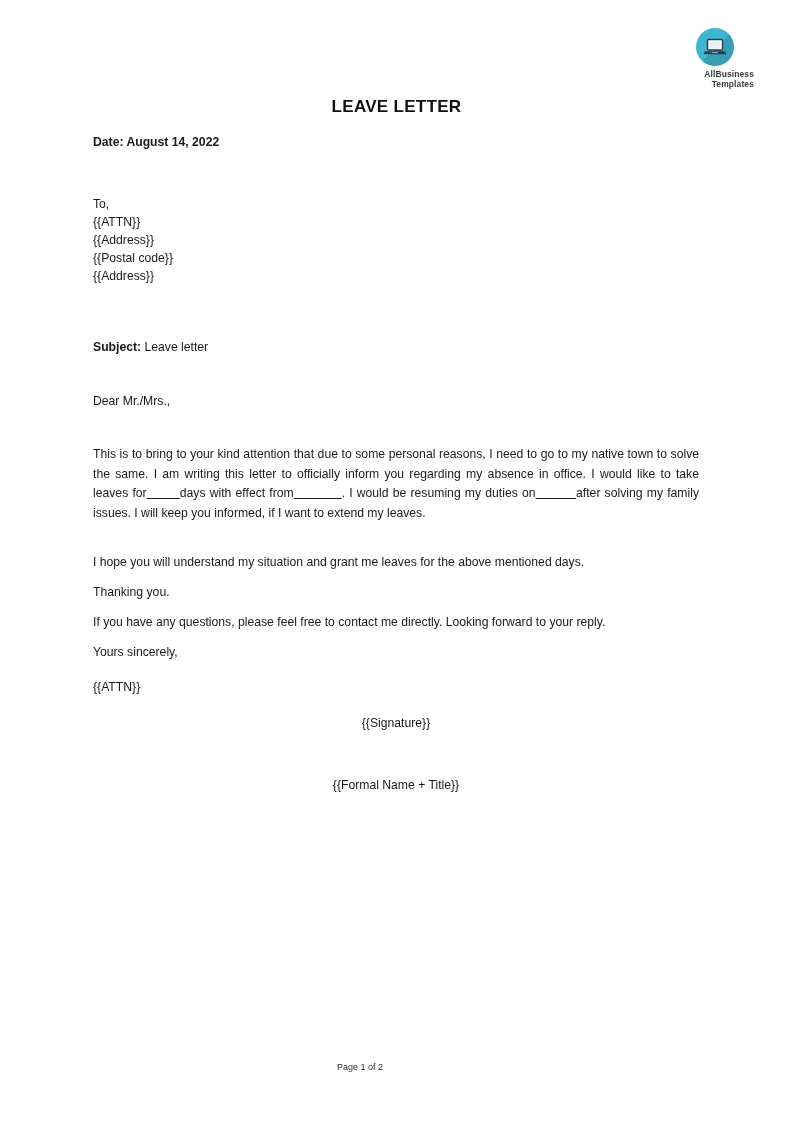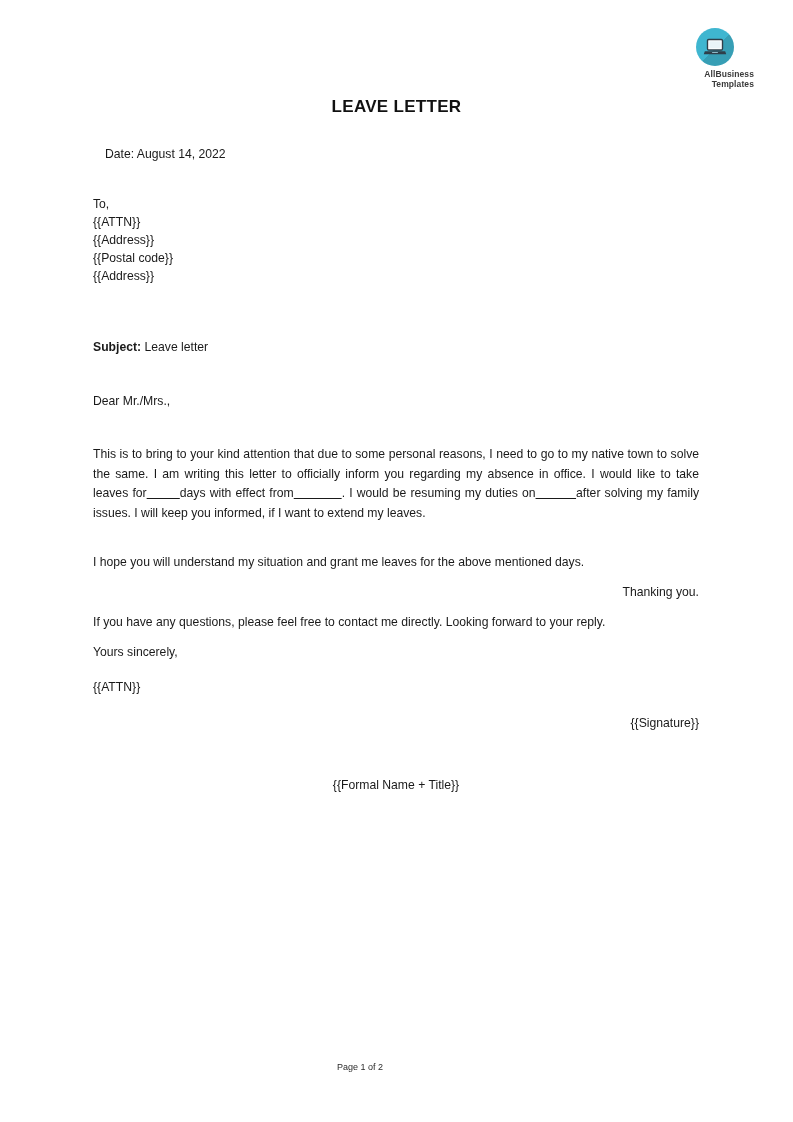--- a/index.html
+++ b/index.html
@@ -75,21 +75,22 @@
     position: absolute;
     left: 93px;
     top: 133px;
     width: 606px;
     font-size: 12.2px;
     line-height: 19.5px;
     color: #1a1a1a;
   }
 
   .date-line {
-    margin: 12px;
+    margin: 0;
+    font-weight: bold;
   }
 
   .address-block {
     margin: 0;
     padding: 0;
     list-style: none;
     position: absolute;
     top: 62px;
     left: 0;
   }
@@ -115,25 +116,25 @@
 
   .body-par {
     position: absolute;
     left: 0;
     width: 606px;
     text-align: justify;
     margin: 0;
   }
   .par-main   { top: 312px; }
   .par-hope   { top: 420px; text-align: left; }
-  .par-thanks { top: 450px; text-align: right; }
+  .par-thanks { top: 450px; text-align: left; }
   .par-quest  { top: 480px; text-align: left; }
   .par-yours  { top: 510px; text-align: left; }
   .par-name   { top: 545px; text-align: left; }
-  .par-sign   { top: 581px; text-align: right; }
+  .par-sign   { top: 581px; text-align: center; }
   .par-formal { top: 635px; text-align: center; margin-top: 8px; }
 
   .blank-fill {
     text-decoration: underline;
     letter-spacing: -0.5px;
   }
 
   
   .page-footer {
     position: absolute;

